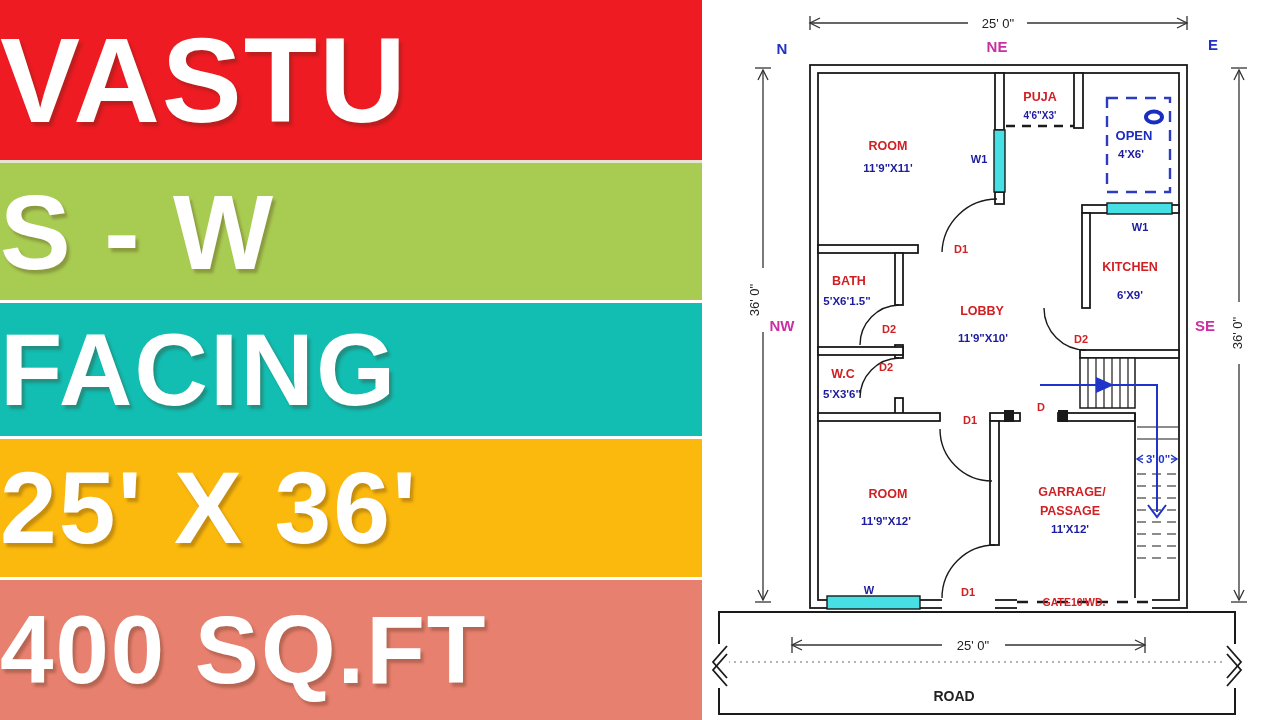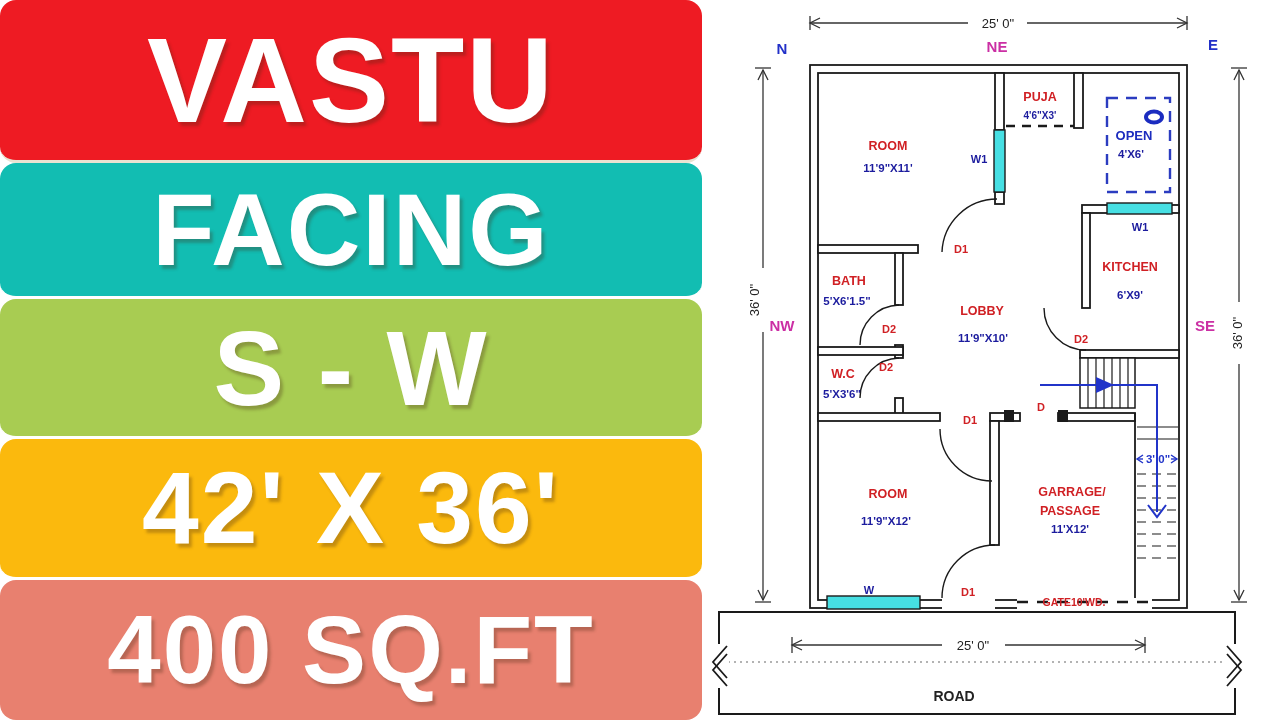--- a/index.html
+++ b/index.html
@@ -1,22 +1,22 @@
 <!DOCTYPE html>
 <html><head>
 <meta charset="utf-8">
 <style>
   html,body{margin:0;padding:0;background:#fff;}
   .stage{position:relative;width:1280px;height:720px;overflow:hidden;background:#ffffff;
          font-family:"Liberation Sans",sans-serif;}
   
   .left-panel{position:absolute;left:0;top:0;width:702px;height:720px;display:flex;flex-direction:column;}
-  .band{box-sizing:border-box;display:flex;align-items:center;justify-content:center;
+  .band{box-sizing:border-box;display:flex;align-items:center;justify-content:flex-start;
         color:#fff;font-weight:bold;line-height:1;letter-spacing:2px;
-        text-shadow:3px 4px 3px rgba(70,40,20,.30);border-radius:16px;}
+        text-shadow:3px 4px 3px rgba(70,40,20,.30);}
   .band-1{height:163px;background:#ee1b23;border-bottom:3px solid #e9e3d2;font-size:120px;}
   .band-2{height:140px;background:#a8cc52;border-bottom:3px solid #ffffff;font-size:106px;}
   .band-3{height:136px;background:#12bdb2;border-bottom:3px solid #ffffff;font-size:102px;}
   .band-4{height:141px;background:#fbb90d;border-bottom:3px solid #ffffff;font-size:102px;}
   .band-5{height:140px;background:#e8806f;font-size:96px;}
   
   .plan-panel{position:absolute;left:702px;top:0;width:578px;height:720px;background:#ffffff;}
   svg text{font-family:"Liberation Sans",sans-serif;}
   .t-dim{font-size:13px;fill:#222222;}
   .t-cblue{font-size:15px;font-weight:bold;fill:#2230c8;}
@@ -40,28 +40,28 @@
 </style>
 </head>
 <body>
 
 <div class="stage">
 
   <div class="left-panel">
     <div class="band band-1">
       <span>VASTU</span>
     </div>
+    <div class="band band-2">
+      <span>S - W</span>
+    </div>
     <div class="band band-3">
       <span>FACING</span>
     </div>
-    <div class="band band-2">
-      <span>S - W</span>
-    </div>
     <div class="band band-4">
-      <span>42' X 36'</span>
+      <span>25' X 36'</span>
     </div>
     <div class="band band-5">
       <span>400 SQ.FT</span>
     </div>
   </div>
 
   <div class="plan-panel">
   <svg width="578" height="720" viewBox="0 0 578 720">
 
     <g>

